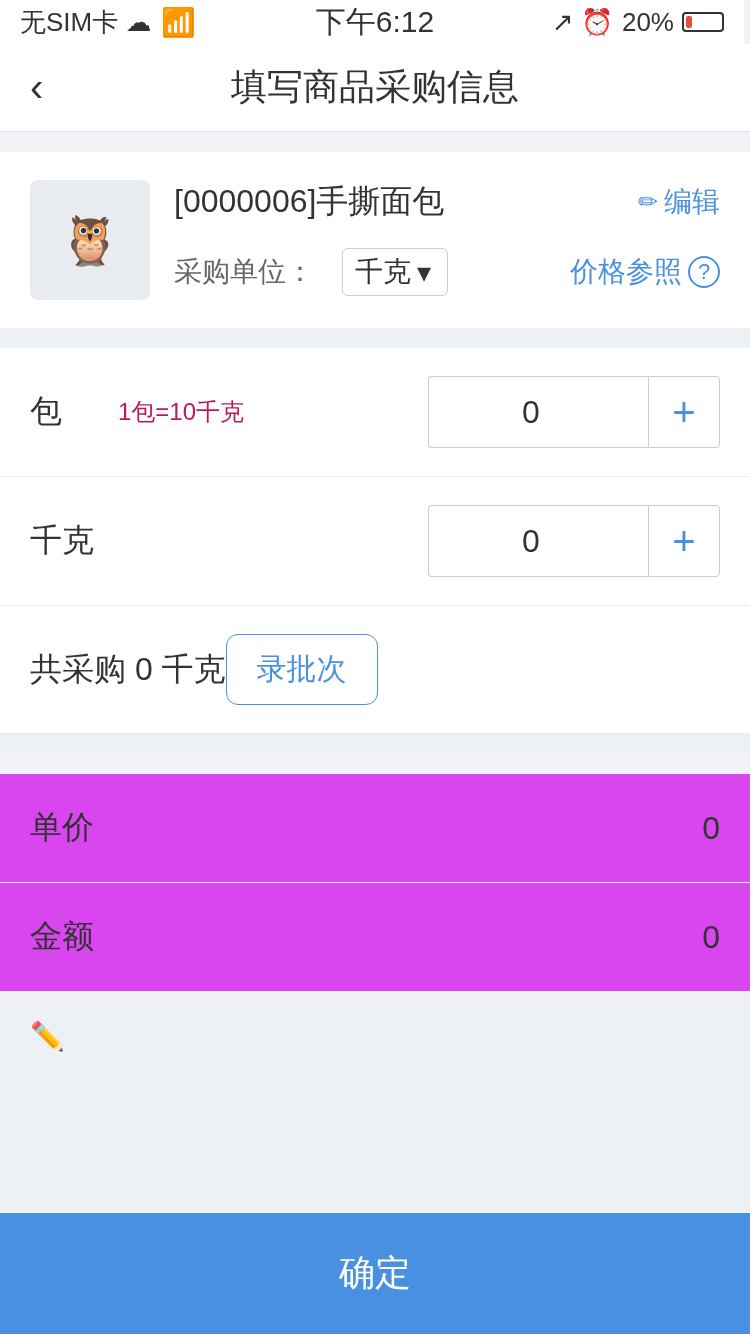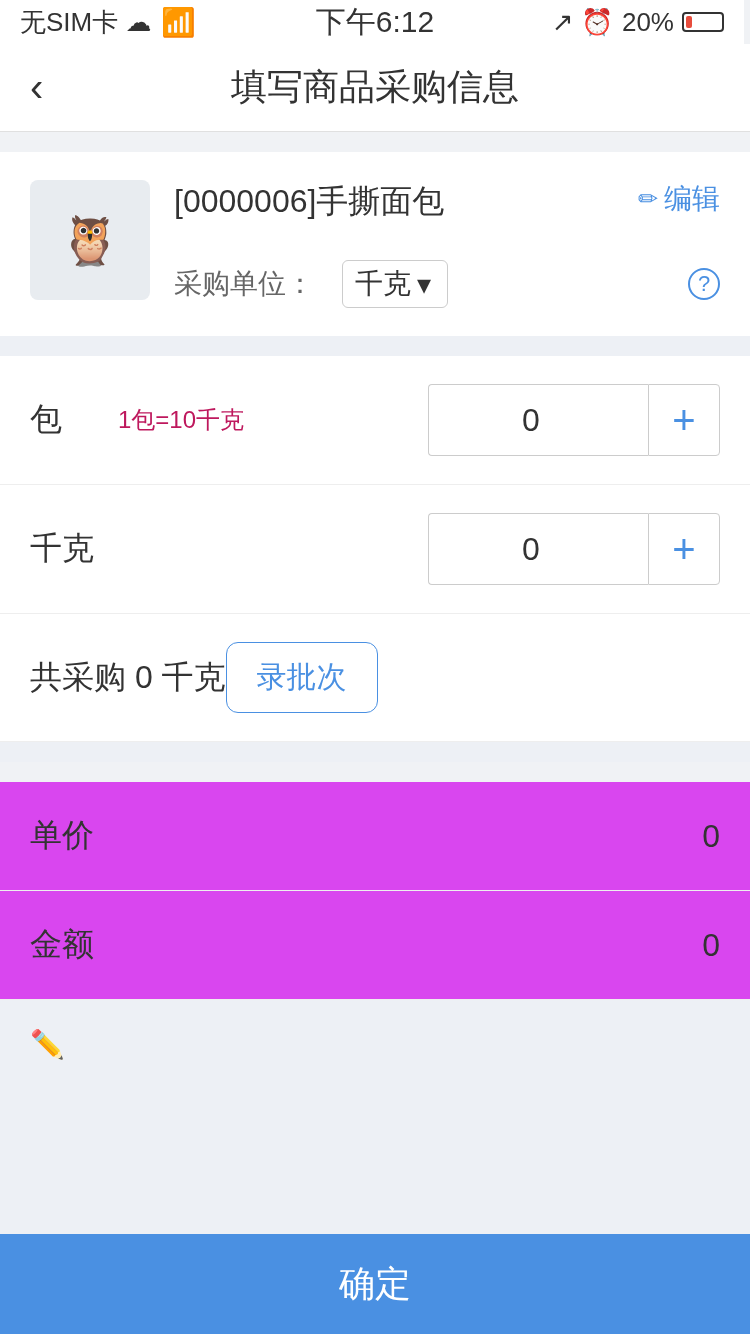--- a/index.html
+++ b/index.html
@@ -113,22 +113,22 @@
     }
     .owl-icon {
       font-size: 48px;
     }
     .product-info {
       flex: 1;
     }
     .product-header {
       display: flex;
       justify-content: space-between;
-      align-items: flex-start;
-      margin-bottom: 36px;
+      align-items: center;
+      margin-bottom: 24px;
     }
     .product-name {
       font-size: 32px;
       color: #333;
       font-weight: 500;
     }
     .edit-btn {
       font-size: 28px;
       color: #4a90e2;
       display: flex;
@@ -303,21 +303,21 @@
       min-height: 300px;
     }
 
     
     .confirm-btn-wrapper {
       position: fixed;
       bottom: 0;
       left: 0;
       width: 750px;
       background: #4a90e2;
-      height: 100px;
+      height: 121px;
       display: flex;
       align-items: center;
       justify-content: center;
       cursor: pointer;
     }
     .confirm-btn-text {
       font-size: 36px;
       color: #fff;
       font-weight: 500;
     }
@@ -363,20 +363,21 @@
         <span>编辑</span>
       </div>
     </div>
     <div class="product-unit">
       <span>采购单位：</span>
       <div class="unit-select">
         <span>千克</span>
         <span>▾</span>
       </div>
       <div class="price-ref">
+        <span>价格参照</span>
         <div class="help-icon">?</div>
       </div>
     </div>
   </div>
 </div>
 
 <div class="section-divider"></div>
 
 <div class="input-section">
 

